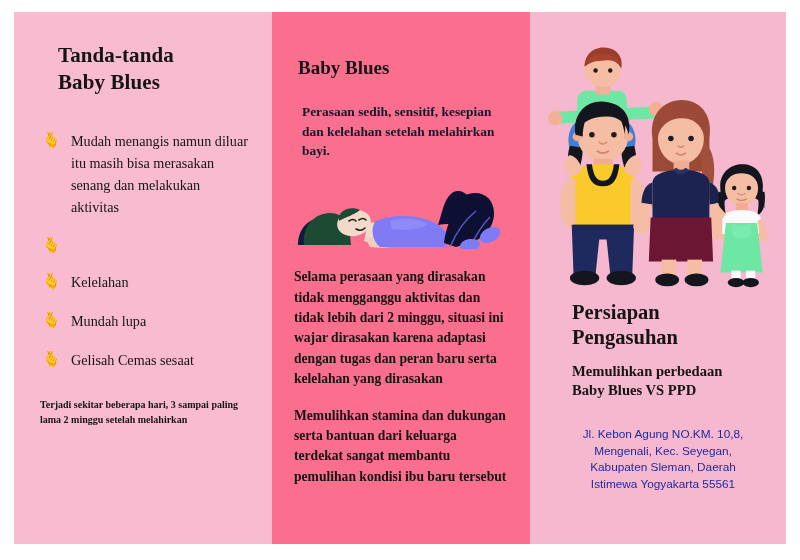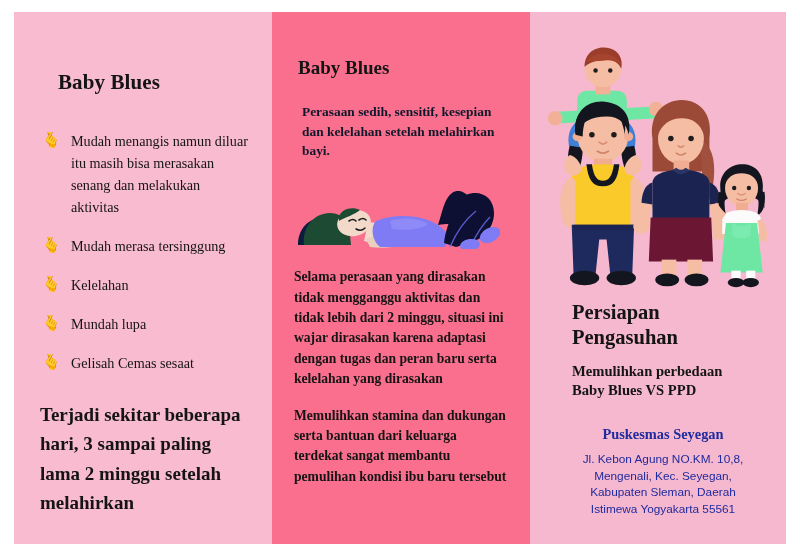--- a/index.html
+++ b/index.html
@@ -39,21 +39,21 @@
     flex:0 0 auto;width:24px;margin-right:7px;
     font-size:15px;line-height:1.25;
     text-align:center;
     position:relative;top:1px;
   }
   .sign-text{
     font-size:14.2px;font-weight:normal;color:#141414;
     line-height:1.55;flex:1;
   }
   .footnote{
-    font-size:19px;font-weight:bold;color:#141414;
+    font-size:10px;font-weight:bold;color:#141414;
     line-height:1.55;margin-top:26px;
   }
 
   .mid-lead{
     font-size:13.4px;font-weight:bold;color:#0f172a;
     line-height:1.48;margin:0 0 16px 8px;
   }
   .mid-para{
     font-size:13.6px;font-weight:bold;color:#141414;
     line-height:1.5;margin:0 0 16px 0;
@@ -84,32 +84,31 @@
   }
   .addr .line1{display:block;}
 </style>
 </head>
 <body>
 
 <div class="brochure">
 
   <div class="panel panel-left">
     <div class="title-left">
-      <br>
+      <span>Tanda-tanda</span><br>
       <span>Baby Blues</span>
     </div>
 
     <ul class="signs">
       <li>
         <span class="bullet-icon">🫰</span>
         <span class="sign-text">Mudah menangis namun diluar itu masih bisa merasakan senang dan melakukan aktivitas</span>
       </li>
       <li>
         <span class="bullet-icon">🫰</span>
-        <span class="sign-text">Mudah merasa tersinggung</span>
       </li>
       <li>
         <span class="bullet-icon">🫰</span>
         <span class="sign-text">Kelelahan</span>
       </li>
       <li>
         <span class="bullet-icon">🫰</span>
         <span class="sign-text">Mundah lupa</span>
       </li>
       <li>
@@ -278,21 +277,20 @@
 
     <div class="right-text">
       <div class="r-title">
         <span>Persiapan</span><br>
         <span>Pengasuhan</span>
       </div>
       <div class="r-sub">
         <span>Memulihkan perbedaan</span><br>
         <span>Baby Blues VS PPD</span>
       </div>
-      <div class="clinic">Puskesmas Seyegan</div>
       <div class="addr">
         <span class="line1">Jl. Kebon Agung NO.KM. 10,8,</span>
         <span class="line1">Mengenali, Kec. Seyegan,</span>
         <span class="line1">Kabupaten Sleman, Daerah</span>
         <span class="line1">Istimewa Yogyakarta 55561</span>
       </div>
     </div>
   </div>
 
 </div>

